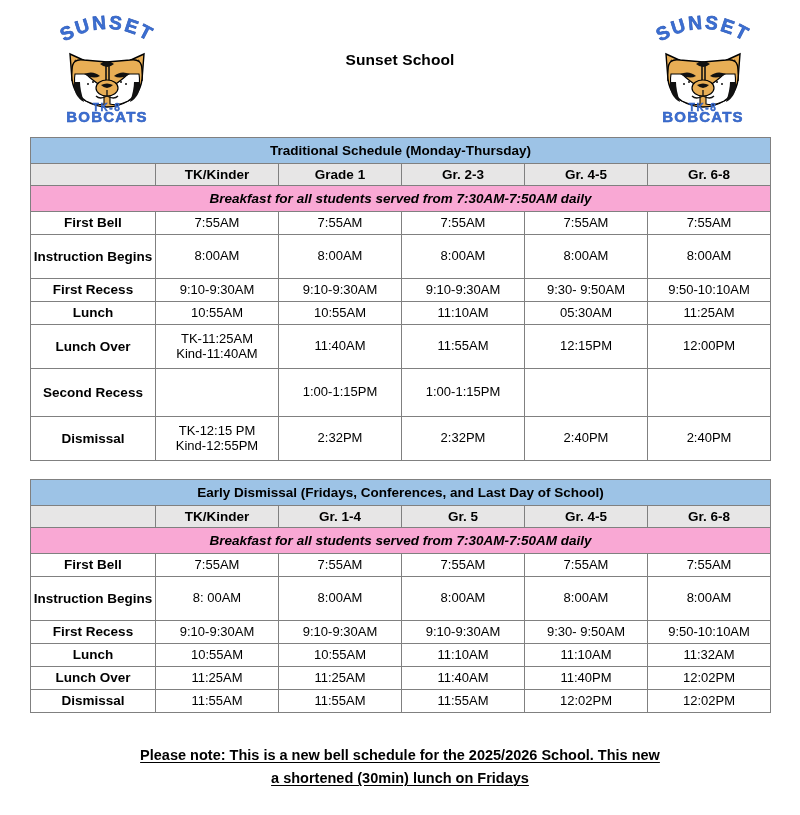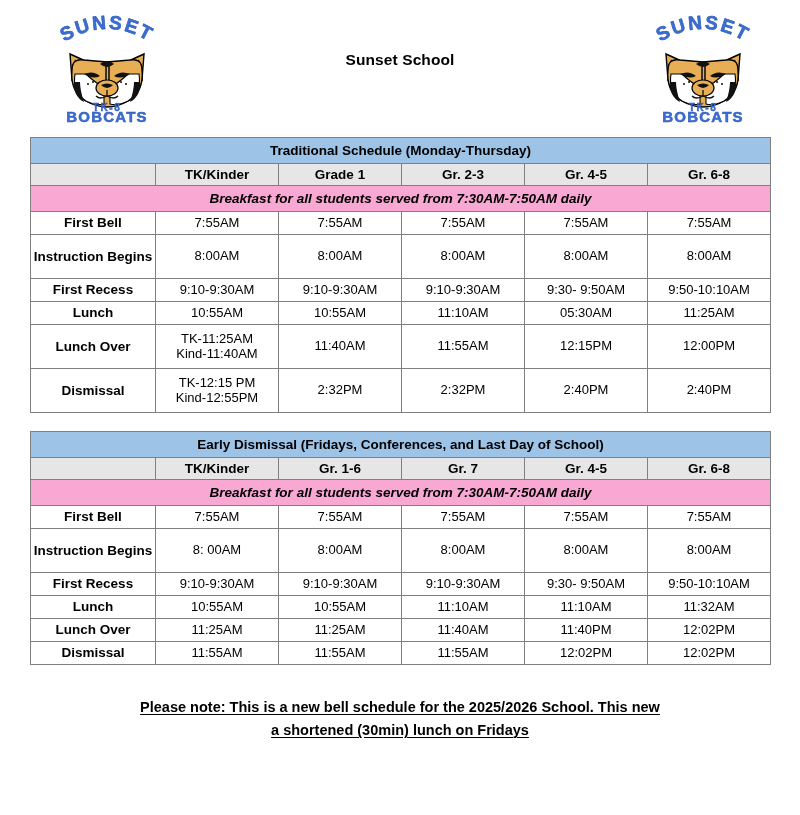--- a/index.html
+++ b/index.html
@@ -259,20 +259,28 @@
 
       <tr class="r-2line">
         <td class="rowlabel">Lunch Over</td>
         <td class="cell-2line">TK-11:25AM<br>Kind-11:40AM</td>
         <td>11:40AM</td>
         <td>11:55AM</td>
         <td>12:15PM</td>
         <td>12:00PM</td>
       </tr>
 
+      <tr class="r-tall">
+        <td class="rowlabel">Second Recess</td>
+        <td></td>
+        <td>1:00-1:15PM</td>
+        <td>1:00-1:15PM</td>
+        <td></td>
+        <td></td>
+      </tr>
 
       <tr class="r-2line">
         <td class="rowlabel">Dismissal</td>
         <td class="cell-2line">TK-12:15 PM<br>Kind-12:55PM</td>
         <td>2:32PM</td>
         <td>2:32PM</td>
         <td>2:40PM</td>
         <td>2:40PM</td>
       </tr>
     </tbody>
@@ -289,22 +297,22 @@
         <col class="c4">
         <col class="c5">
       </colgroup>
     <tbody>
       <tr>
         <td class="band-blue" colspan="6">Early Dismissal (Fridays, Conferences, and Last Day of School)</td>
       </tr>
       <tr class="band-grey">
         <td class="blank"></td>
         <td>TK/Kinder</td>
-        <td>Gr. 1-6</td>
-        <td>Gr. 7</td>
+        <td>Gr. 1-4</td>
+        <td>Gr. 5</td>
         <td>Gr. 4-5</td>
         <td>Gr.  6-8</td>
       </tr>
       <tr>
         <td class="band-yellow" colspan="6">Breakfast for all students served from 7:30AM-7:50AM daily</td>
       </tr>
 
       <tr class="r-1line">
         <td class="rowlabel">First Bell</td>
         <td>7:55AM</td>

